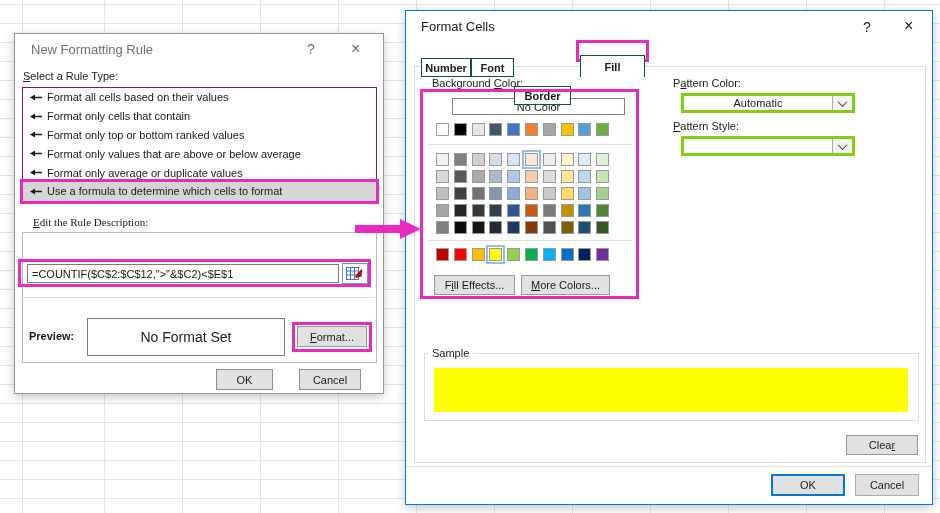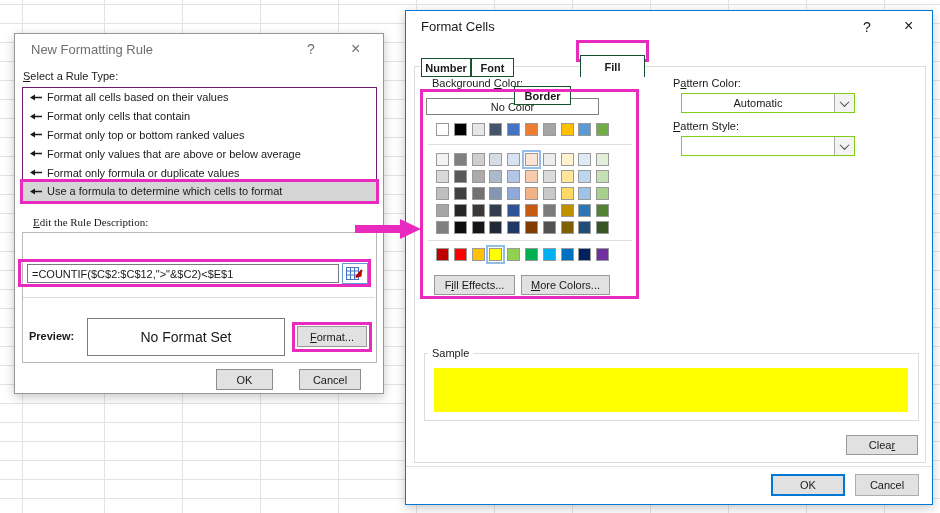--- a/index.html
+++ b/index.html
@@ -38,21 +38,21 @@
   .btn{position:absolute;background:#E1E1E1;border:1px solid #999999;display:flex;align-items:center;justify-content:center;font-size:11px;color:#1a1a1a;cursor:default;}
 
   
   .tab{position:absolute;top:47px;height:19px;background:#fff;border:1px solid #14532d;display:flex;align-items:center;justify-content:center;z-index:1;font-weight:bold;}
   .tab.active{top:44px;height:22px;border-bottom:none;z-index:4;}
   .pane{position:absolute;left:413px;top:65px;width:512px;height:397px;border:1px solid #DCDCDC;background:#fff;z-index:0;}
   .no-color-btn{position:absolute;left:435px;top:97px;width:173px;height:17px;border:1px solid #808080;background:#fff;display:flex;align-items:center;justify-content:center;}
   .swatch-row{position:absolute;left:435px;display:flex;gap:4.8px;}
   .swatch{width:13px;height:13px;border:1px solid #9A9A9A;}
   .swatch.hilite{outline:2px solid var(--sel-outline);outline-offset:1px;}
-  .combo{position:absolute;width:174px;height:20px;border:1px solid #84cc16;background:#fff;display:flex;}
+  .combo{position:absolute;width:174px;height:20px;border:3px solid #84cc16;background:#fff;display:flex;}
   .combo .txt{flex:1;display:flex;align-items:center;justify-content:center;}
   .combo .chev{width:20px;border-left:1px solid #ABABAB;background:#F3F3F3;display:flex;align-items:center;justify-content:center;}
   .chev i{width:7px;height:7px;border-right:1.6px solid #444;border-bottom:1.6px solid #444;transform:rotate(45deg) translate(-1px,-1px);}
   .sample-group{position:absolute;left:423px;top:352px;width:495px;height:68px;border:1px solid #DCDCDC;}
   .sample-lbl{position:absolute;left:427px;top:346px;background:#fff;padding:0 4px;z-index:2;}
   .sample-fill{position:absolute;left:433px;top:367px;width:474px;height:44px;}
   .flow-arrow{position:absolute;left:355px;top:217px;z-index:6;}
 </style>
 </head>
 <body>
@@ -93,21 +93,21 @@
         <div class="rule-item">
           <svg width="12" height="7" viewBox="0 0 12 7">
             <path d="M0 3.5 L5 0.6 L5 2.8 L12 2.8 L12 4.2 L5 4.2 L5 6.4 Z" fill="#1a1a1a"></path>
           </svg>
           <span>Format only values that are above or below average</span>
         </div>
         <div class="rule-item">
           <svg width="12" height="7" viewBox="0 0 12 7">
             <path d="M0 3.5 L5 0.6 L5 2.8 L12 2.8 L12 4.2 L5 4.2 L5 6.4 Z" fill="#1a1a1a"></path>
           </svg>
-          <span>Format only formula or duplicate values</span>
+          <span>Format only average or duplicate values</span>
         </div>
         <div class="rule-item selected" style="background: rgb(213, 213, 213);">
           <svg width="12" height="7" viewBox="0 0 12 7">
             <path d="M0 3.5 L5 0.6 L5 2.8 L12 2.8 L12 4.2 L5 4.2 L5 6.4 Z" fill="#1a1a1a"></path>
           </svg>
           <span>Use a formula to determine which cells to format</span>
         </div>
       </div>
 
     <span class="lbl" style="left:18px;top:182px;font-family:Liberation Serif, serif;"><u>E</u>dit the Rule Description:</span>
@@ -150,21 +150,21 @@
       <div class="tab" style="left: 65px; width: 43px;">Font</div>
       <div class="tab" style="left: 108px; width: 57px; margin-top: 28px;">Border</div>
       <div class="tab active" style="left: 174px; width: 65px;">Fill</div>
       <div id="tab-strip"></div>
     <div class="hl-box" style="left:170px;top:29px;width:73px;height:22px;"></div>
 
     <span class="lbl" style="left:26px;top:66px;">Background <u>C</u>olor:</span>
     <span class="lbl" style="left:267px;top:66px;">P<u>a</u>ttern Color:</span>
 
     <div class="hl-box" style="left:14px;top:78px;width:219px;height:210px;"></div>
-    <div class="no-color-btn" style="left:20px;top:87px;">No Color</div>
+    <div class="no-color-btn" style="left:46px;top:87px;">No Color</div>
 
     <div class="swatch-row" style="left:30px;top:112px;" id="row-theme">
         <span class="swatch" style="background: rgb(255, 255, 255);"></span>
         <span class="swatch" style="background: rgb(0, 0, 0);"></span>
         <span class="swatch" style="background: rgb(231, 230, 230);"></span>
         <span class="swatch" style="background: rgb(68, 84, 106);"></span>
         <span class="swatch" style="background: rgb(68, 114, 196);"></span>
         <span class="swatch" style="background: rgb(237, 125, 49);"></span>
         <span class="swatch" style="background: rgb(165, 165, 165);"></span>
         <span class="swatch" style="background: rgb(255, 192, 0);"></span>

